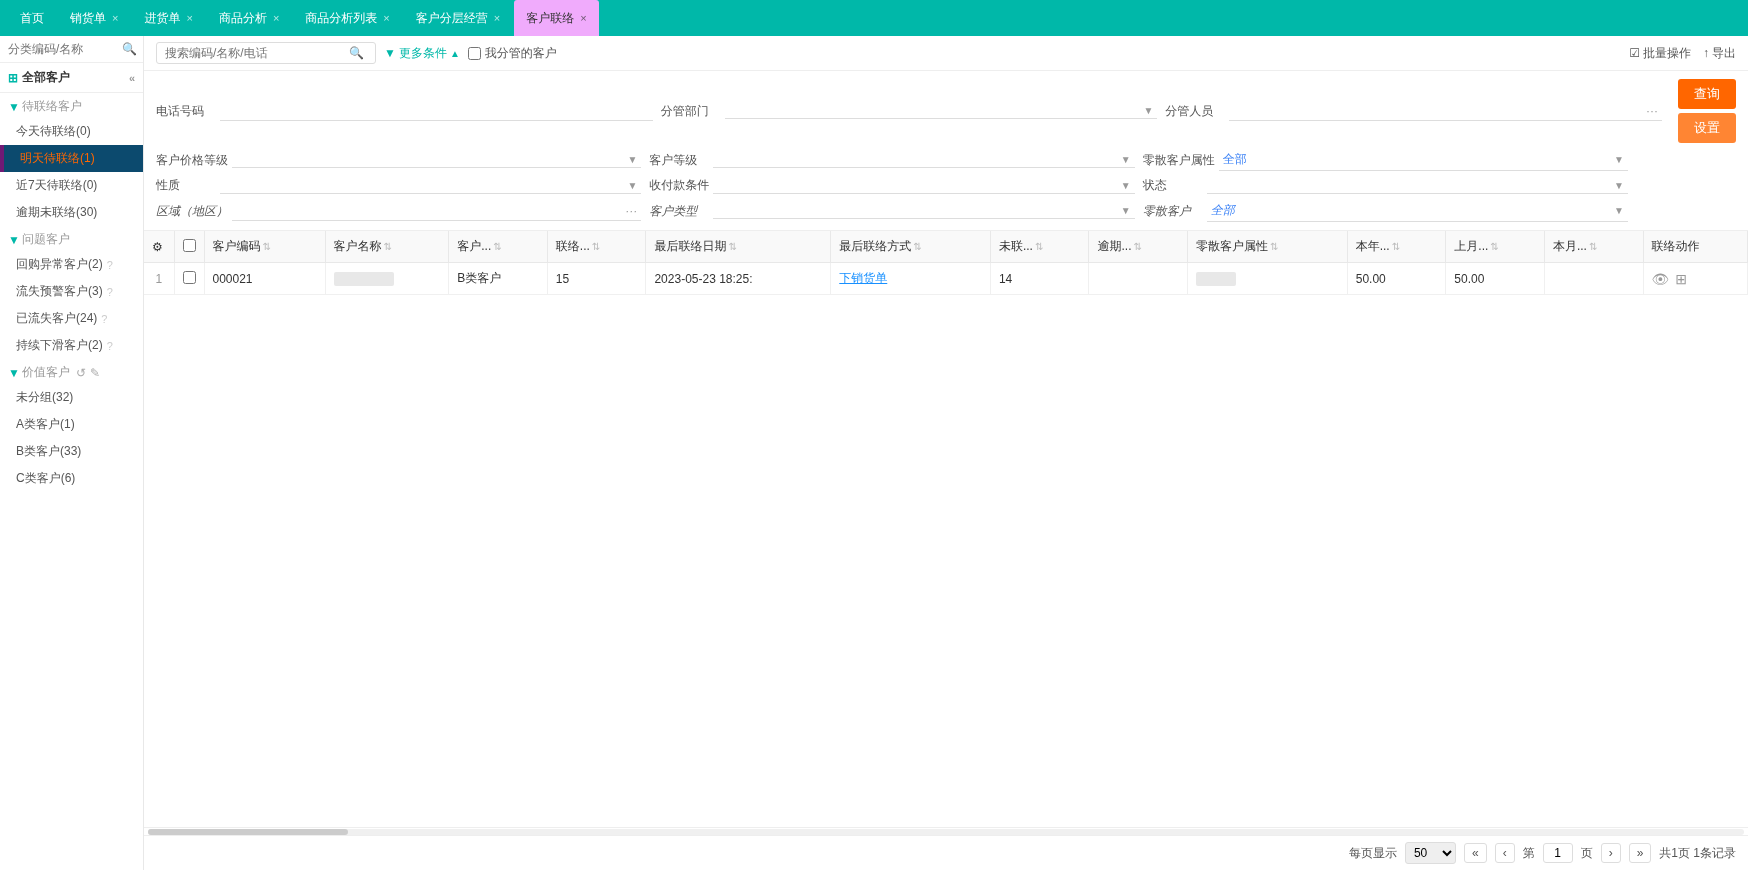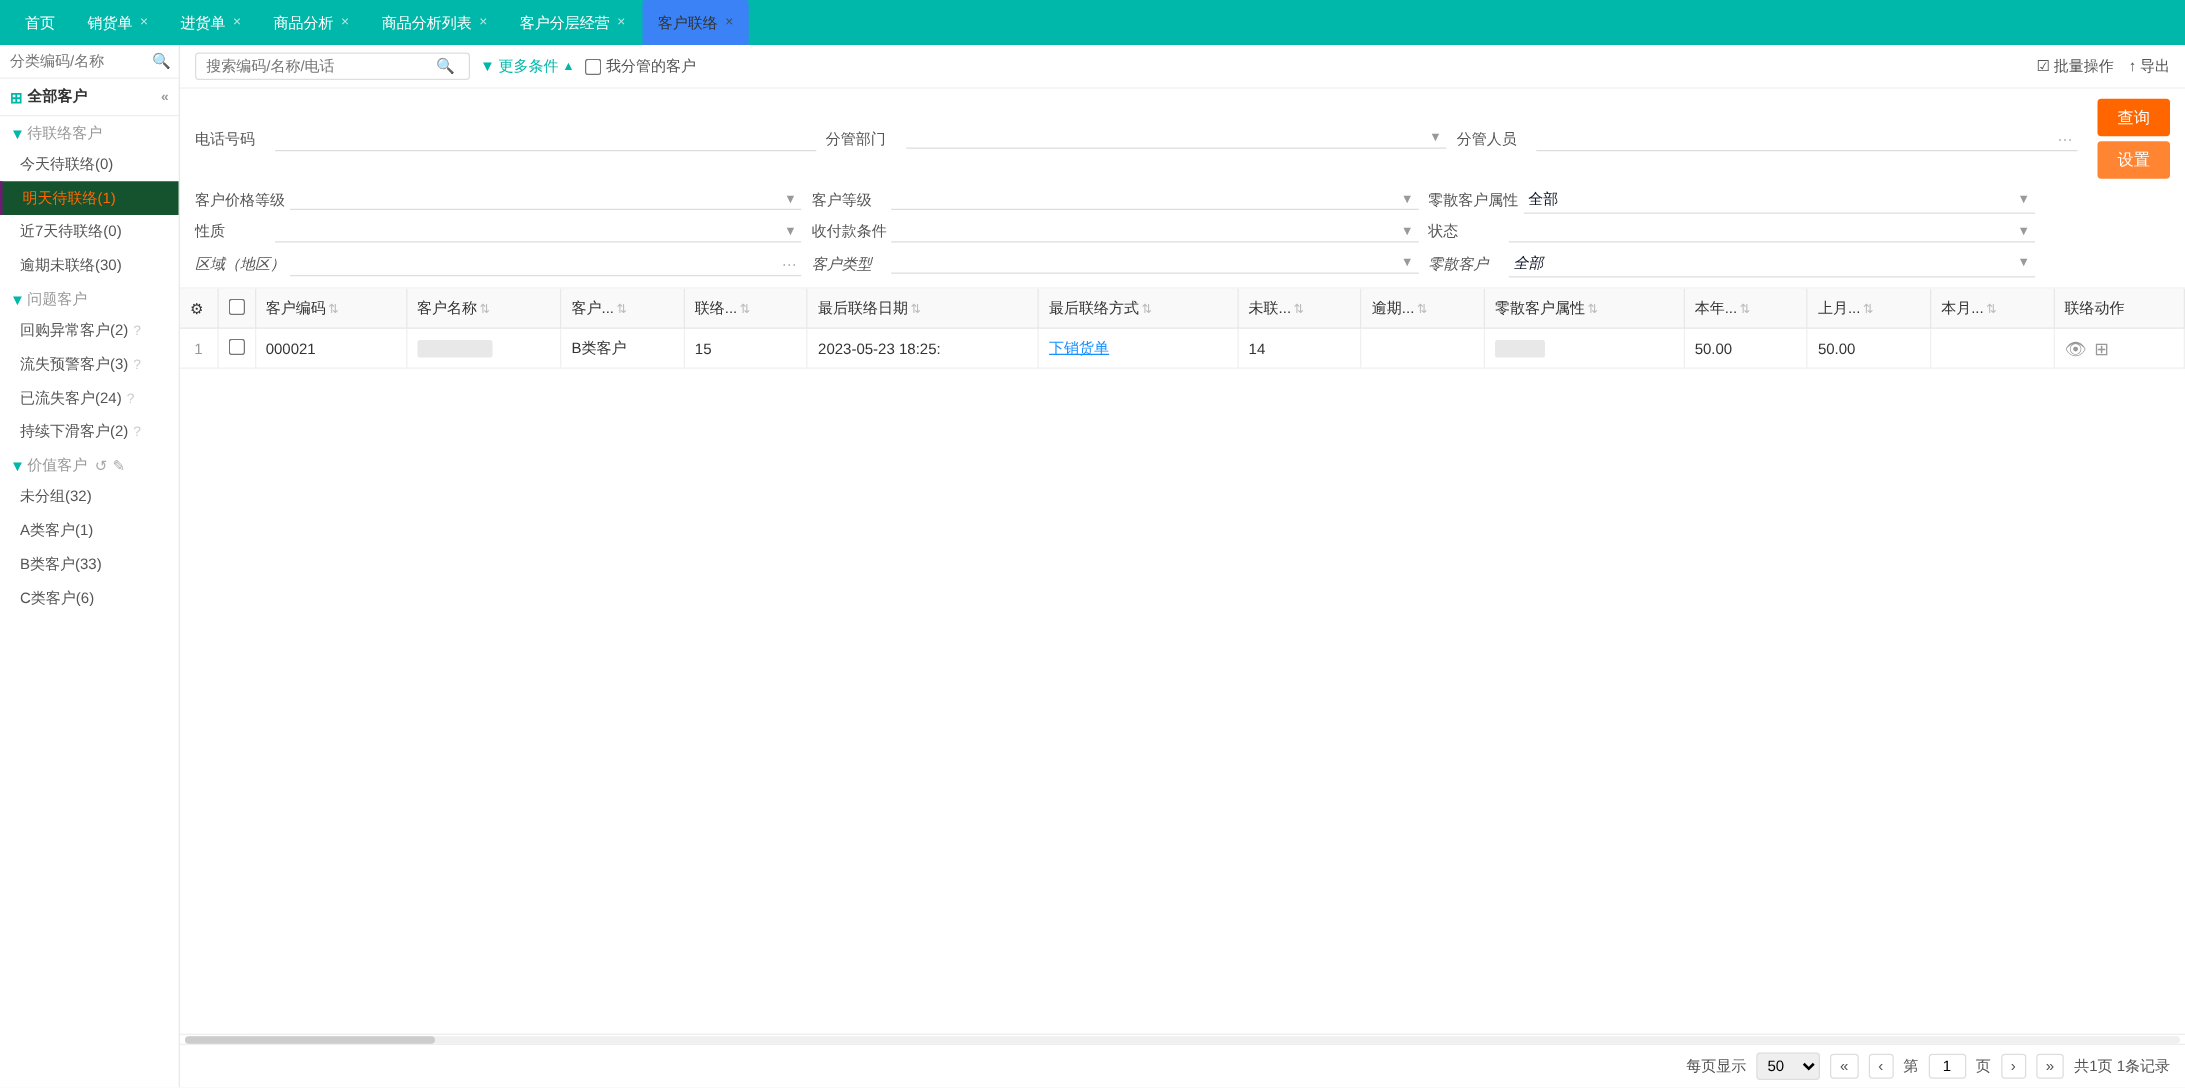--- a/index.html
+++ b/index.html
@@ -19,21 +19,21 @@
       padding: 4px 12px;
       cursor: pointer;
       border-radius: 3px 3px 0 0;
       white-space: nowrap;
       font-size: 13px;
       height: 36px;
       display: flex;
       align-items: center;
       gap: 4px;
     }
-    .nav-item.active { background: #3b82f6; color: #333; border-radius: 3px 3px 0 0; }
+    .nav-item.active { background: #f0abfc; color: #333; border-radius: 3px 3px 0 0; }
     .nav-item .close-x { font-size: 11px; opacity: 0.7; margin-left: 2px; }
 
     
     .main-layout {
       display: flex;
       height: calc(870px - 36px);
     }
 
     
     .sidebar {
@@ -79,21 +79,21 @@
       gap: 2px;
     }
     .sidebar-item {
       padding: 5px 8px 5px 16px;
       color: #555;
       cursor: pointer;
       display: flex;
       align-items: center;
       gap: 2px;
     }
-    .sidebar-item.active { background: #14532d; color: #ff6600; border-left: 2px solid #701a75; text-align: right; }
+    .sidebar-item.active { background: #0c4a6e; color: #ff6600; border-left: 4px solid #701a75; text-align: right; }
     .sidebar-item .question-icon { color: #ccc; font-size: 11px; margin-left: 2px; }
 
     
     .right-panel {
       flex: 1;
       display: flex;
       flex-direction: column;
       overflow: hidden;
       background: #f5f5f5;
     }
@@ -187,21 +187,21 @@
     }
     .filter-select {
       display: flex;
       align-items: center;
       border-bottom: 1px solid #ddd;
       flex: 1;
       padding: 2px 4px;
       cursor: pointer;
       justify-content: space-between;
     }
-    .filter-select-text { color: #0f172a; }
+    .filter-select-text { color: #3b82f6; }
     .chevron-down { color: #999; font-size: 10px; }
     .filter-dots { color: #999; font-size: 12px; cursor: pointer; }
     .query-btn {
       background: #ff6600;
       color: #fff;
       border: none;
       padding: 6px 16px;
       cursor: pointer;
       border-radius: 3px;
       font-size: 13px;

